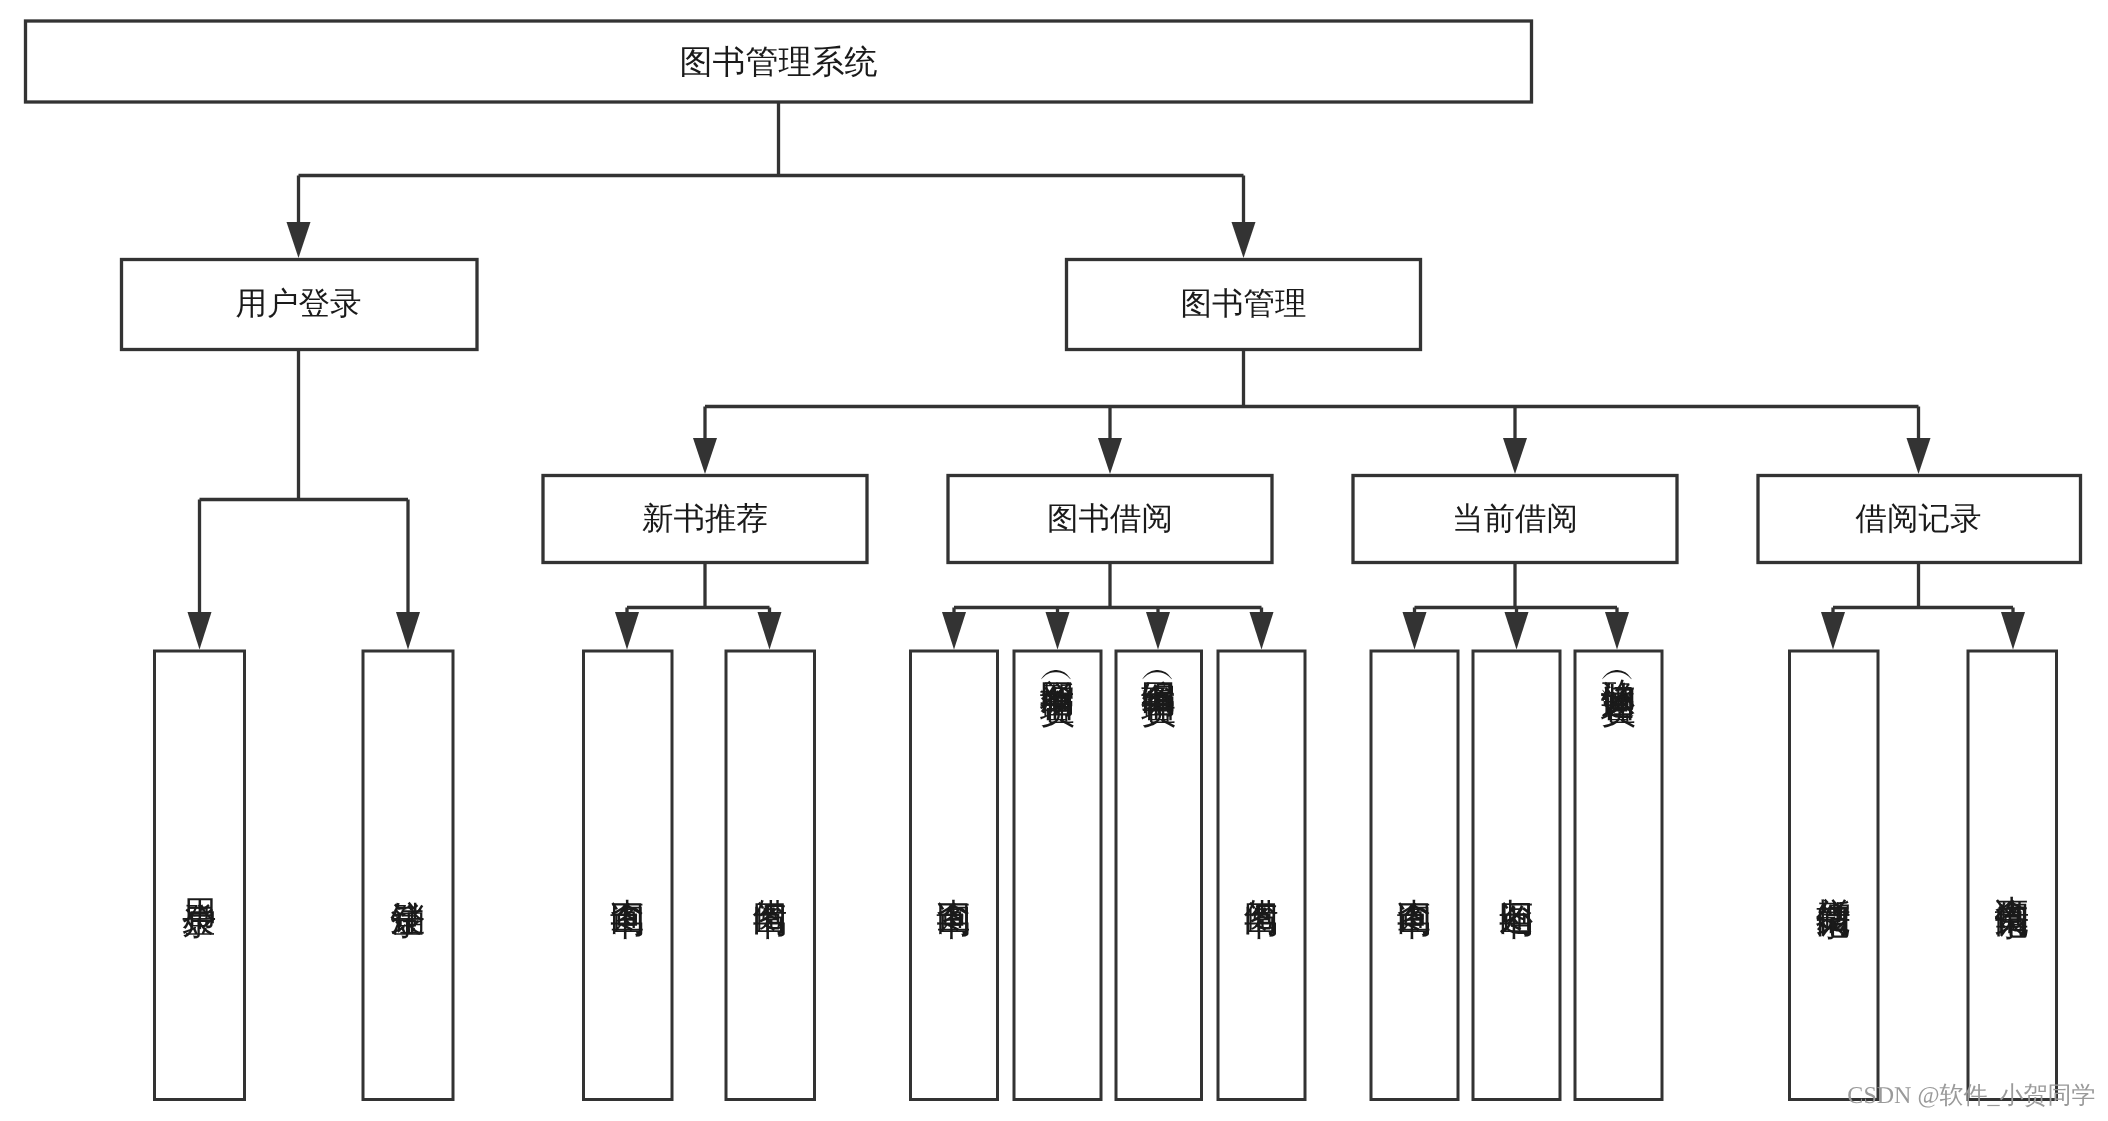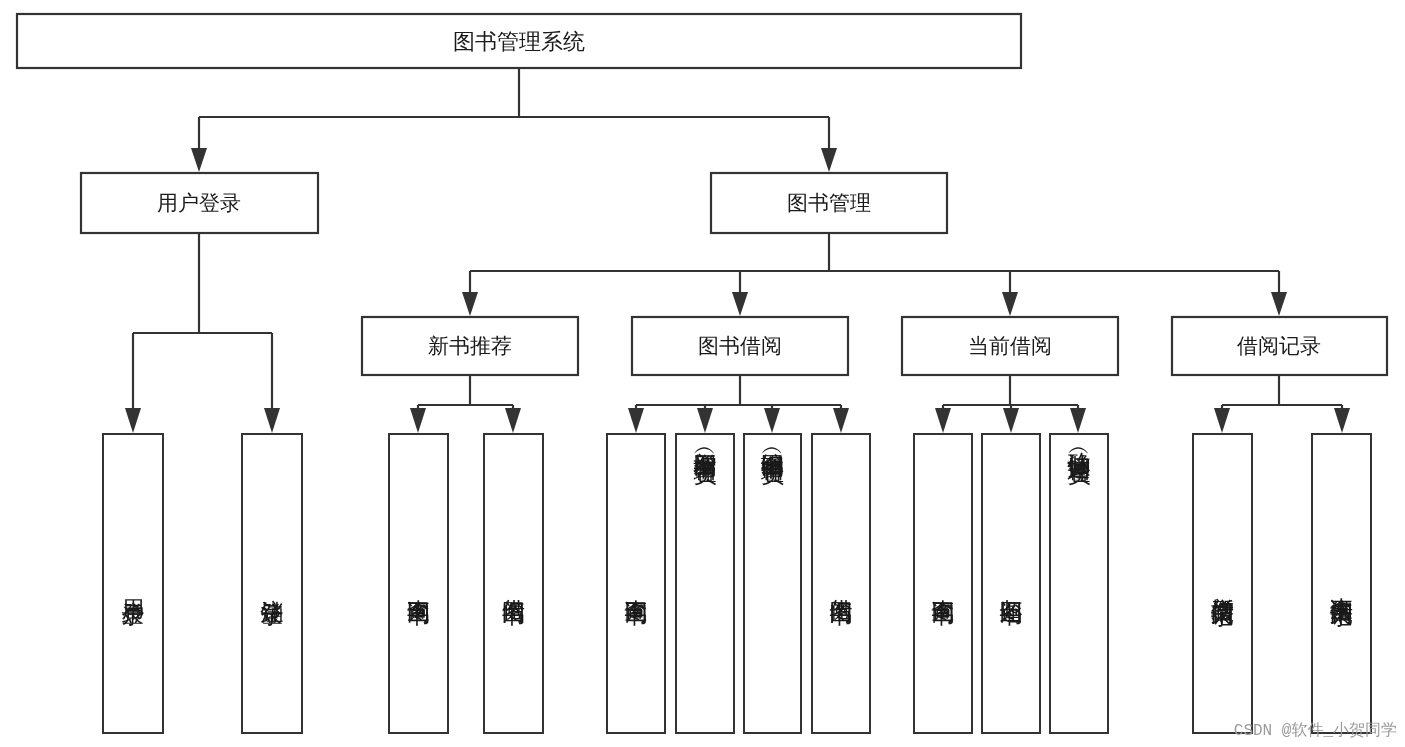--- a/index.html
+++ b/index.html
@@ -69,21 +69,21 @@
     line-height: 1.08;
     color: #1a1a1a;
     letter-spacing: 1.5px;
     white-space: nowrap;
     text-align: center;
   }
   .watermark {
     position: absolute;
     right: 8px;
     bottom: 6px;
-    font-family: Liberation Mono, monospace;
+    font-family: Liberation Serif, serif;
     font-size: 16px;
     color: #9a9a9a;
     white-space: nowrap;
   }
 </style>
 </head>
 <body>
 
 <div id="diagram-root">
 

